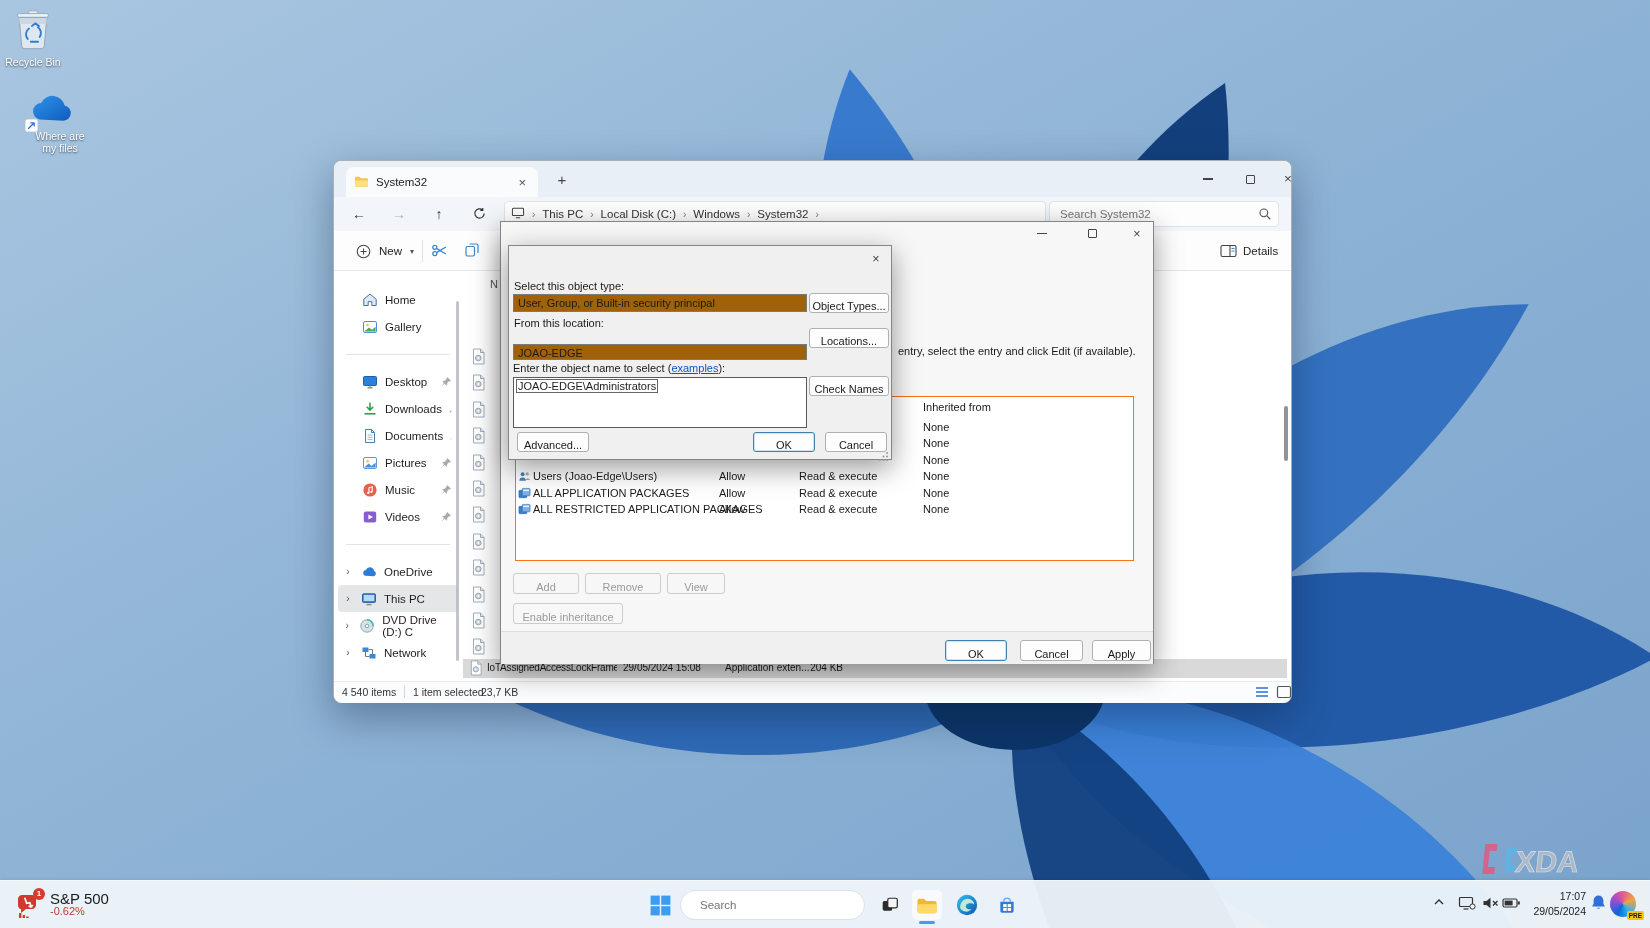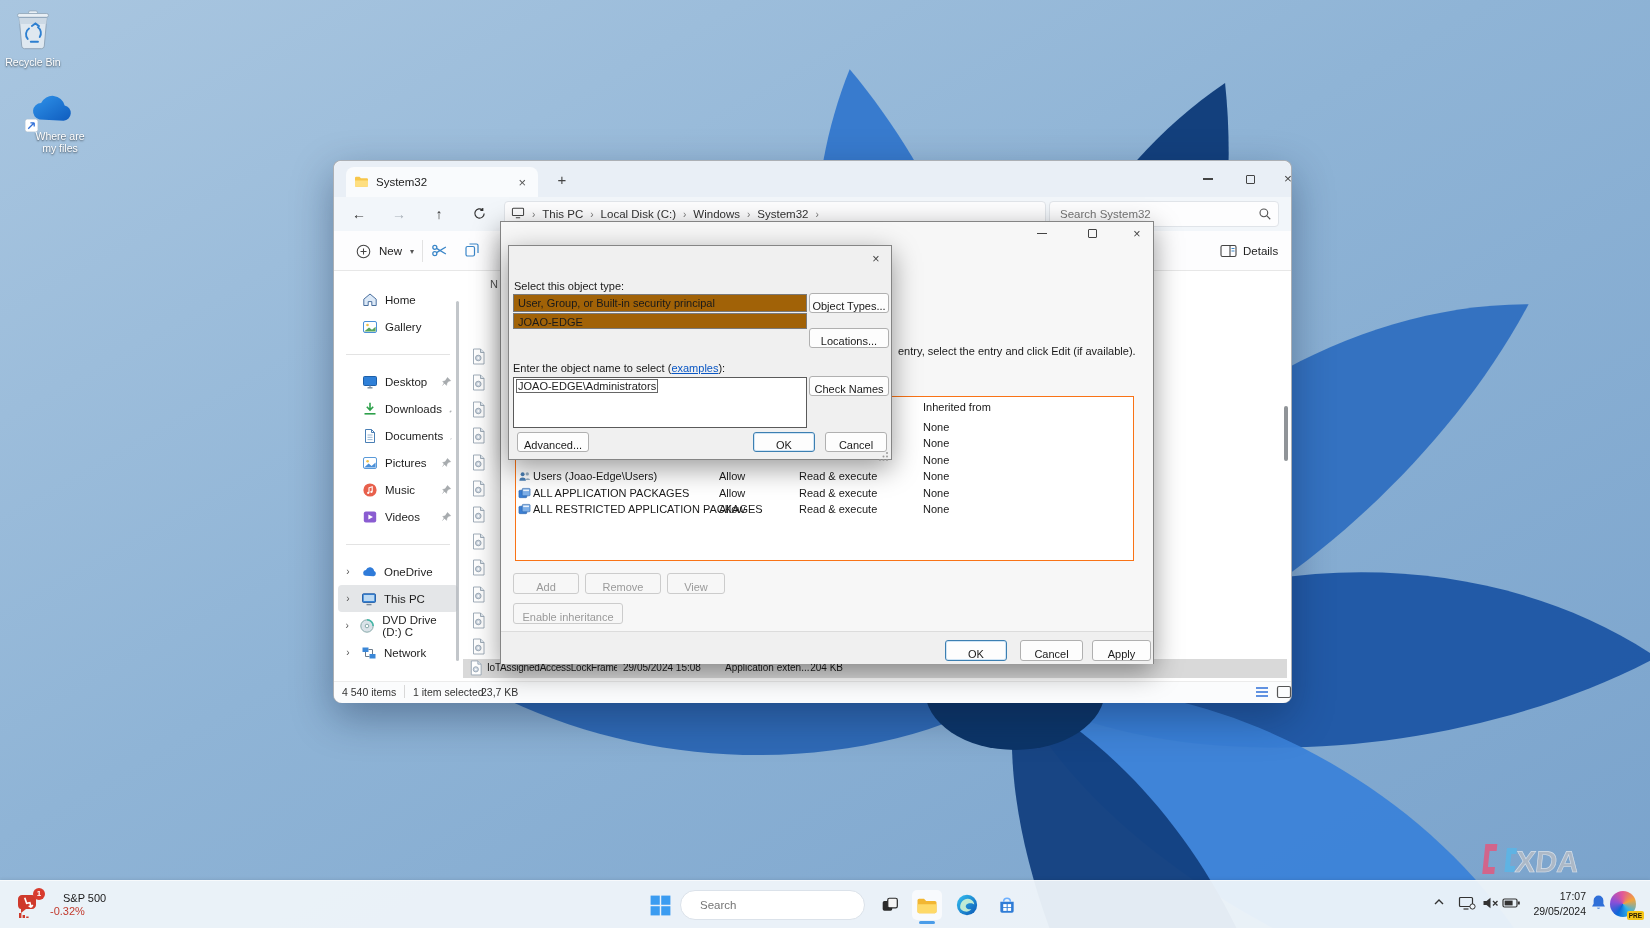--- a/index.html
+++ b/index.html
@@ -140,21 +140,21 @@
   
   #taskbar{position:absolute;left:0;top:880px;width:1650px;height:48px;
     background:rgba(240,245,250,.94);border-top:1px solid rgba(255,255,255,.6);
     box-shadow:0 -1px 3px rgba(0,0,0,.08);z-index:40;}
   #widget{position:absolute;left:6px;top:4px;width:150px;height:40px;border-radius:6px;
     display:flex;align-items:center;gap:8px;padding:0 8px;}
   #widget .wicon{position:relative;width:28px;height:28px;}
   #widget .badge{position:absolute;right:-3px;top:-3px;width:12px;height:12px;background:#d83b2e;
     border-radius:50%;color:#fff;font-size:8px;font-weight:bold;text-align:center;
     line-height:12px;}
-  #widget .t1{font-size:11px;color:#1a1a1a;line-height:13px;margin-left:13px;}
+  #widget .t1{font-size:15px;color:#1a1a1a;line-height:13px;}
   #widget .t2{font-size:11px;color:#c23a2d;line-height:13px;}
   .tbico{position:absolute;top:9px;width:30px;height:30px;border-radius:5px;display:flex;
     align-items:center;justify-content:center;}
   #tb-explorer{background:rgba(255,255,255,.65);}
   #tb-explorer .underline{position:absolute;bottom:-4px;left:7px;width:16px;height:3px;
     border-radius:2px;background:#4a9ce8;}
   #tb-search{position:absolute;left:680px;top:9px;width:185px;height:30px;background:#fff;
     border:1px solid #dbe2ea;border-radius:15px;display:flex;align-items:center;
     padding:0 4px 0 10px;gap:7px;}
   #tb-search input{border:none;outline:none;flex:1;font-size:11.5px;color:#444;
@@ -690,21 +690,21 @@
   <div id="seldlg" class="dlg">
     <div class="dlg-x" style="left:356px;top:4px;">×</div>
 
     <span class="dcap" style="left:5px;top:34px;">Select this object type:</span>
     <div class="dfield" style="left:4px;top:48px;width:294px;height:18px;">User, Group, or Built-in security principal</div>
     <div class="cbtn" style="left:300px;top:47px;width:80px;height:20px;">
         <span>Object Types...</span>
       </div>
 
     <span class="dcap" style="left:5px;top:71px;">From this location:</span>
-    <div class="dfield" style="left:4px;top:67px;width:294px;height:16px;">JOAO-EDGE</div>
+    <div class="dfield" style="left:4px;top:98px;width:294px;height:16px;">JOAO-EDGE</div>
     <div class="cbtn" style="left:300px;top:82px;width:80px;height:20px;">
         <span>Locations...</span>
       </div>
 
     <span class="dcap" style="left:4px;top:116px;"><span>Enter the object name to select (</span><span class="linktxt">examples</span><span>):</span></span>
 
     <div id="seltextarea">
       <span class="val">JOAO-EDGE\Administrators</span><span class="caret"></span>
     </div>
     <div class="cbtn" style="left:300px;top:130px;width:80px;height:20px;">
@@ -743,21 +743,21 @@
           <g fill="#cf3a2c">
               <rect x="5" y="22" width="2.4" height="5"></rect>
               <rect x="8.6" y="24" width="2.4" height="3"></rect>
               <rect x="12.2" y="25.5" width="2.4" height="1.5"></rect>
             </g>
         </svg>
         <span class="badge">1</span>
       </span>
       <span>
         <div class="t1">S&amp;P 500</div>
-        <div class="t2">-0.32%</div>
+        <div class="t2">-0.62%</div>
       </span>
     </div>
 
     <div class="tbico" style="left:645px;">
       <svg width="21" height="21" viewBox="0 0 17.4 17.4">
         <g fill="#3b9cf1">
             <rect x="0.5" y="0.5" width="7.6" height="7.6"></rect>
             <rect x="9.3" y="0.5" width="7.6" height="7.6"></rect>
             <rect x="0.5" y="9.3" width="7.6" height="7.6"></rect>
             <rect x="9.3" y="9.3" width="7.6" height="7.6"></rect>

